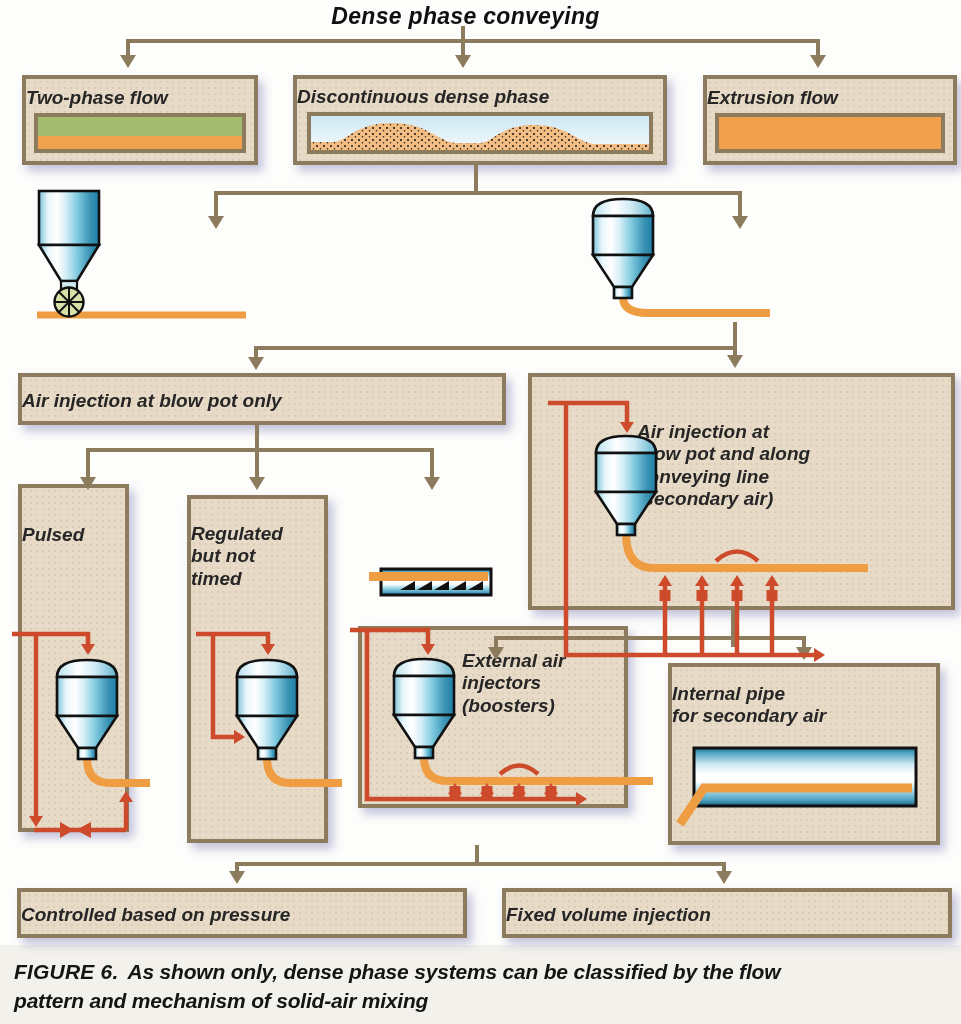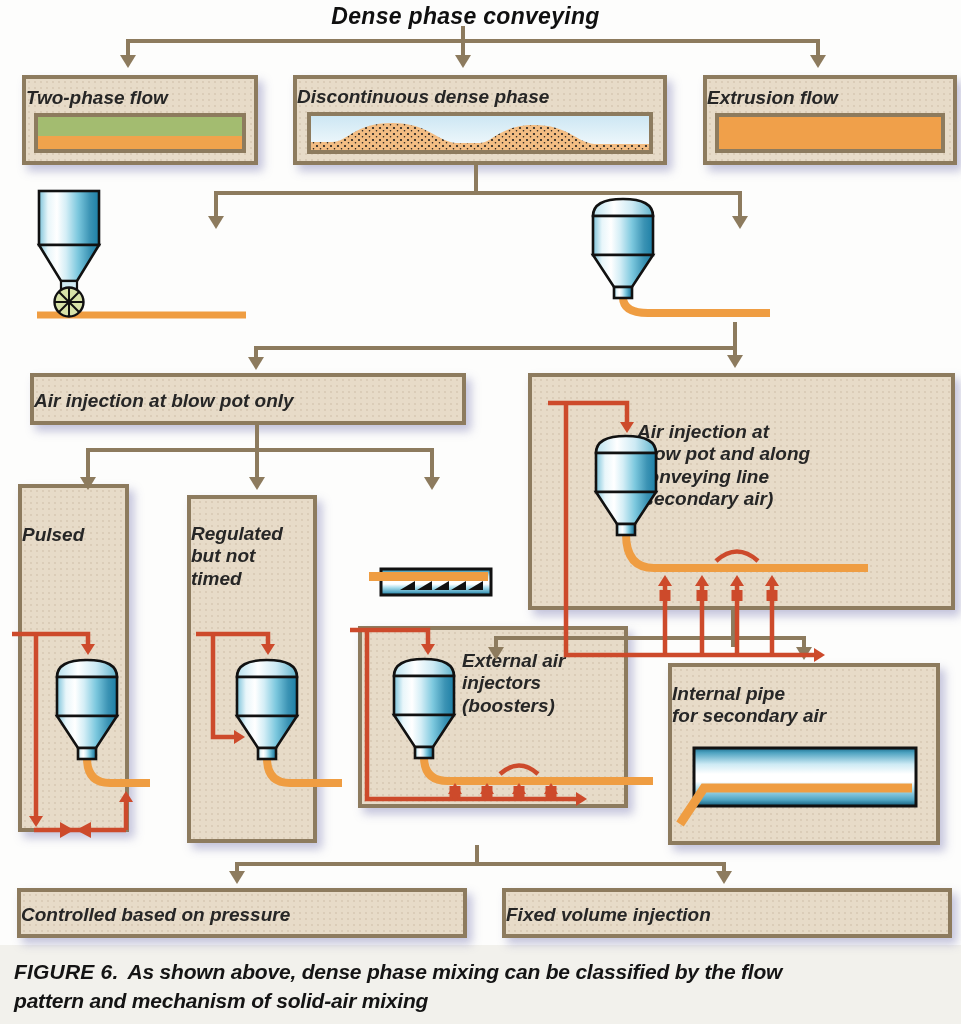--- a/index.html
+++ b/index.html
@@ -18,24 +18,24 @@
         box-shadow:5px 6px 9px rgba(125,125,180,.45);}
   .lbl{position:absolute;left:0;right:0;font-weight:bold;color:#262626;
        white-space:pre-line;line-height:1.18;font-size:19px;}
 
   
   #bx-two{left:22px;top:75px;width:236px;height:90px}
   #bx-disc{left:293px;top:75px;width:374px;height:90px}
   #bx-ext{left:703px;top:75px;width:254px;height:90px}
   #bx-mat{left:17px;top:232px;width:443px;height:90px}
   #bx-air{left:497px;top:232px;width:460px;height:90px}
-  #bx-only{left:30px;top:373px;width:436px;height:52px}
+  #bx-only{left:18px;top:373px;width:488px;height:52px}
   #bx-line{left:528px;top:373px;width:427px;height:237px}
   #bx-pulsed{left:18px;top:484px;width:111px;height:348px}
-  #bx-reg{left:187px;top:495px;width:130px;height:348px}
+  #bx-reg{left:187px;top:495px;width:141px;height:348px}
   #bx-byp{left:358px;top:495px;width:140px;height:113px}
   #bx-extinj{left:358px;top:626px;width:270px;height:182px}
   #bx-intpipe{left:668px;top:663px;width:272px;height:182px}
   #bx-ctrl{left:17px;top:888px;width:450px;height:50px}
   #bx-fix{left:502px;top:888px;width:450px;height:50px}
 
   
   #bx-two .lbl{top:8px} #bx-disc .lbl{top:7px} #bx-ext .lbl{top:8px}
   #bx-mat .lbl{top:20px}
   #bx-air .lbl{top:16px;left:135px;right:auto;width:300px}
@@ -279,17 +279,17 @@
     </g>
     <g>
       <use href="#blowpot" transform="translate(235,658)"></use>
     </g>
     <g>
       <use href="#blowpot" transform="translate(392,657)"></use>
     </g>
   </svg>
 
   <div class="caption">
-    <span class="cap-tag">FIGURE 6.</span><span>As shown above, dense phase mixing can be classified by the flow</span><br>
+    <span class="cap-tag">FIGURE 6.</span><span>As shown only, dense phase systems can be classified by the flow</span><br>
     <span>pattern and mechanism of solid-air mixing</span>
   </div>
 
 </div>
 
 </body></html>

